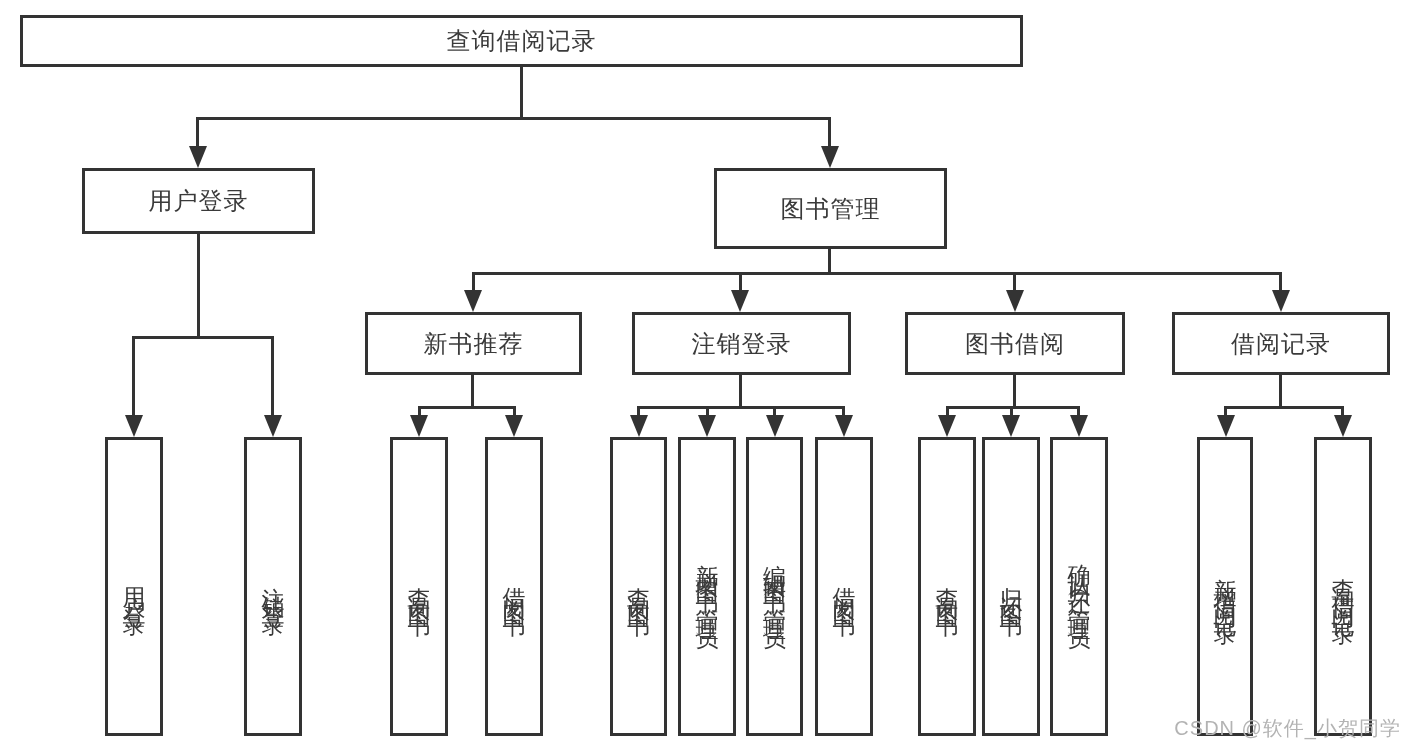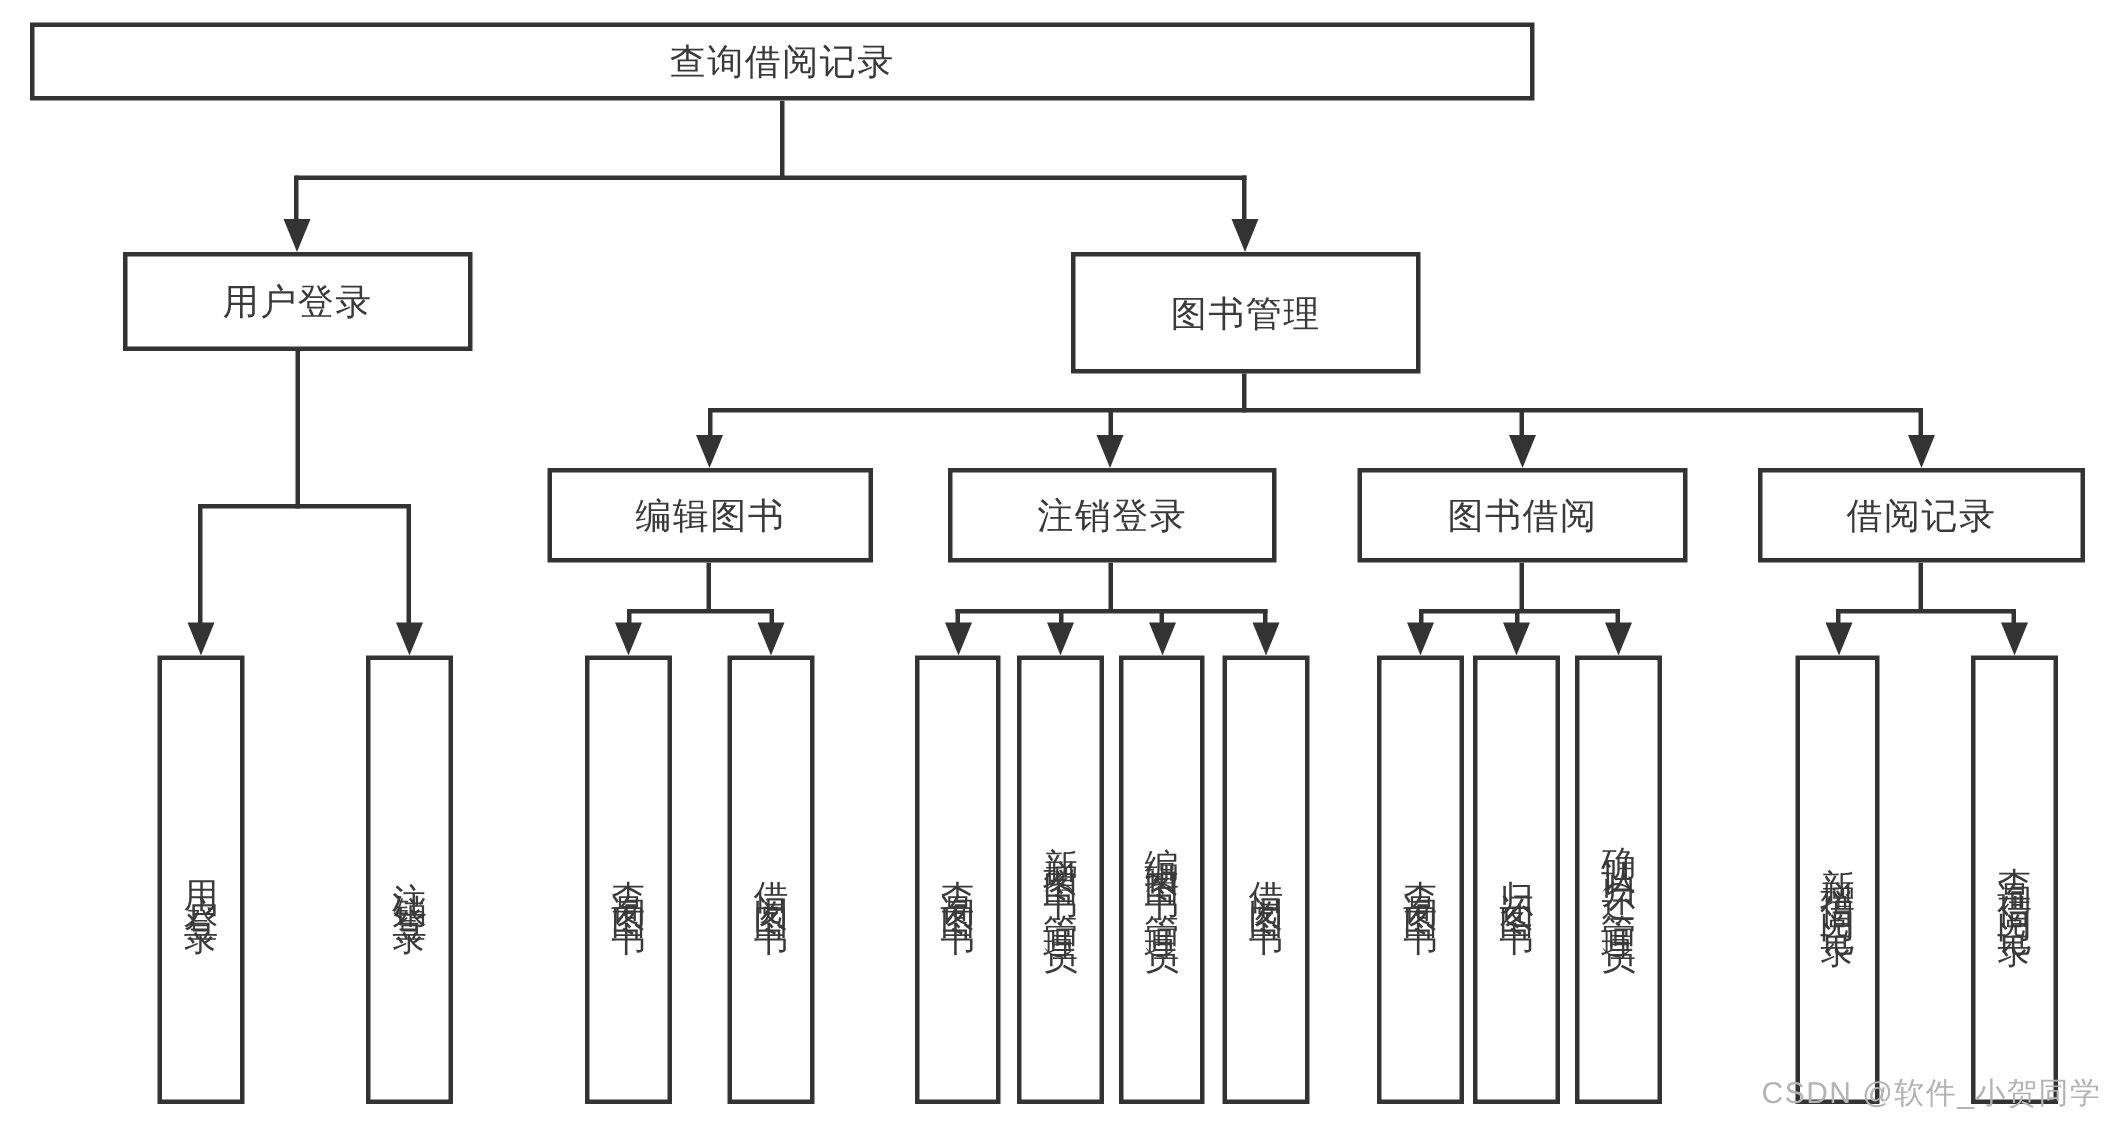--- a/index.html
+++ b/index.html
@@ -109,21 +109,21 @@
 
   <div class="node hnode" style="left:82px;top:168px;width:233px;height:66px">
     <span>用户登录</span>
   </div>
 
   <div class="node hnode" style="left:714px;top:168px;width:233px;height:81px">
     <span>图书管理</span>
   </div>
 
   <div class="node hnode" style="left:365px;top:312px;width:217px;height:63px">
-    <span>编辑图书</span>
+    <span>新书推荐</span>
   </div>
 
   <div class="node hnode" style="left:632px;top:312px;width:219px;height:63px">
     <span>注销登录</span>
   </div>
 
   <div class="node hnode" style="left:905px;top:312px;width:220px;height:63px">
     <span>图书借阅</span>
   </div>
 

